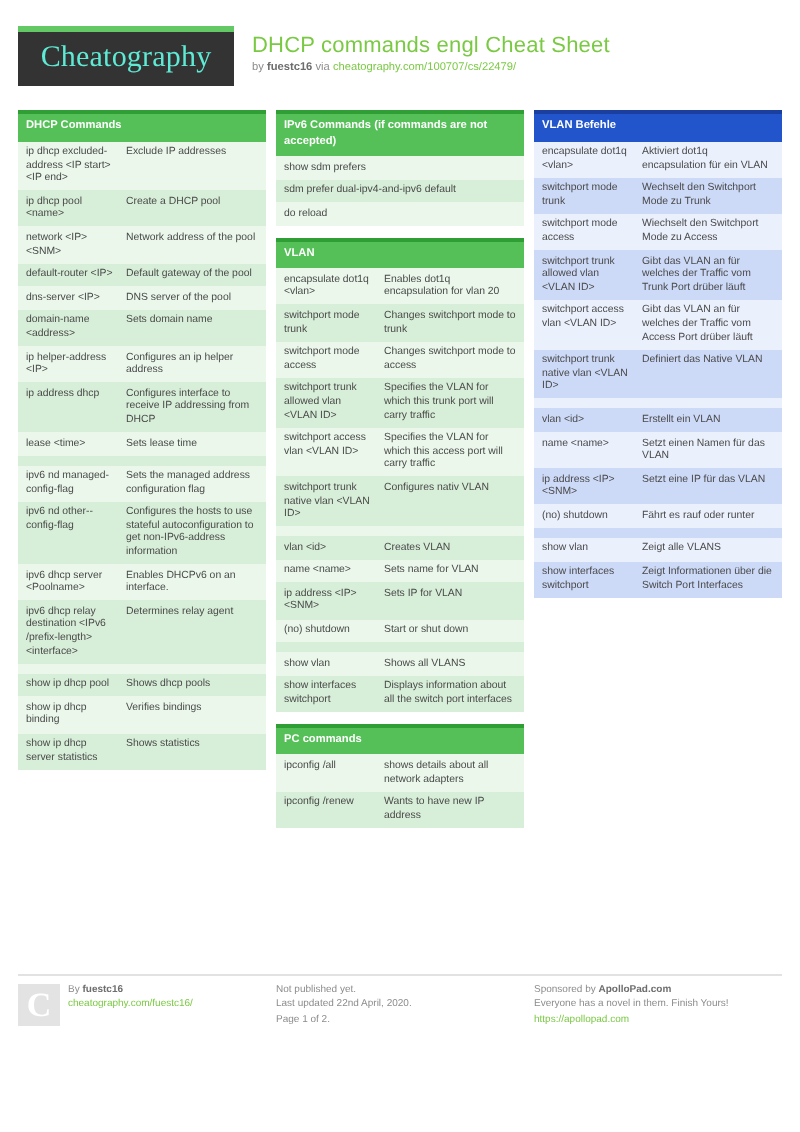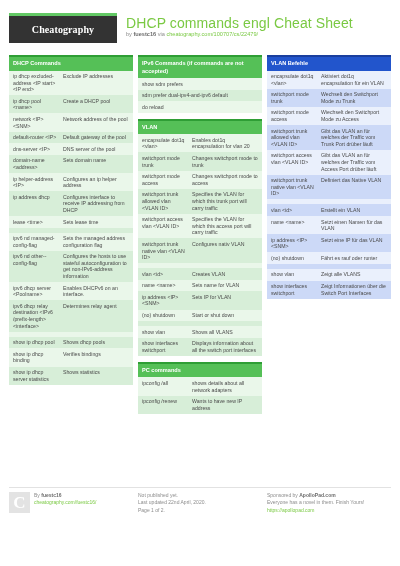--- a/index.html
+++ b/index.html
@@ -14,25 +14,25 @@
 
   
   .header { display: flex; align-items: flex-start; gap: 9px; height: 40px; padding-top: 3px; }
   .logo-box {
     width: 108px; height: 30px;
     background: #333333;
     border-top: 3px solid #63c965;
     display: flex; align-items: center; justify-content: center;
   }
   .logo-text {
-    color: #ffffff; font-family: "Liberation Serif", serif;
-    font-size: 10px; font-weight: bold; letter-spacing: .1px;
+    color: #5eead4; font-family: "Liberation Serif", serif;
+    font-size: 15px; font-weight: normal; letter-spacing: .1px;
   }
   .head-text { padding-top: 5px; }
-  .sheet-title { color: #7ac943; font-size: 14px; line-height: 11px; letter-spacing: .1px; }
+  .sheet-title { color: #7ac943; font-size: 11px; line-height: 11px; letter-spacing: .1px; }
   .byline { font-size: 5.6px; color: #8c8c8c; line-height: 9px; margin-top: 1px; }
   .byline b { color: #6d6d6d; font-weight: bold; }
   .byline .lnk { color: #7ac943; }
 
   
   .cols { display: flex; gap: 5px; margin-top: 5px; }
   .col { width: 126px; display: flex; flex-direction: column; gap: 6px; }
 
   .block { width: 100%; }
   .block-title {

